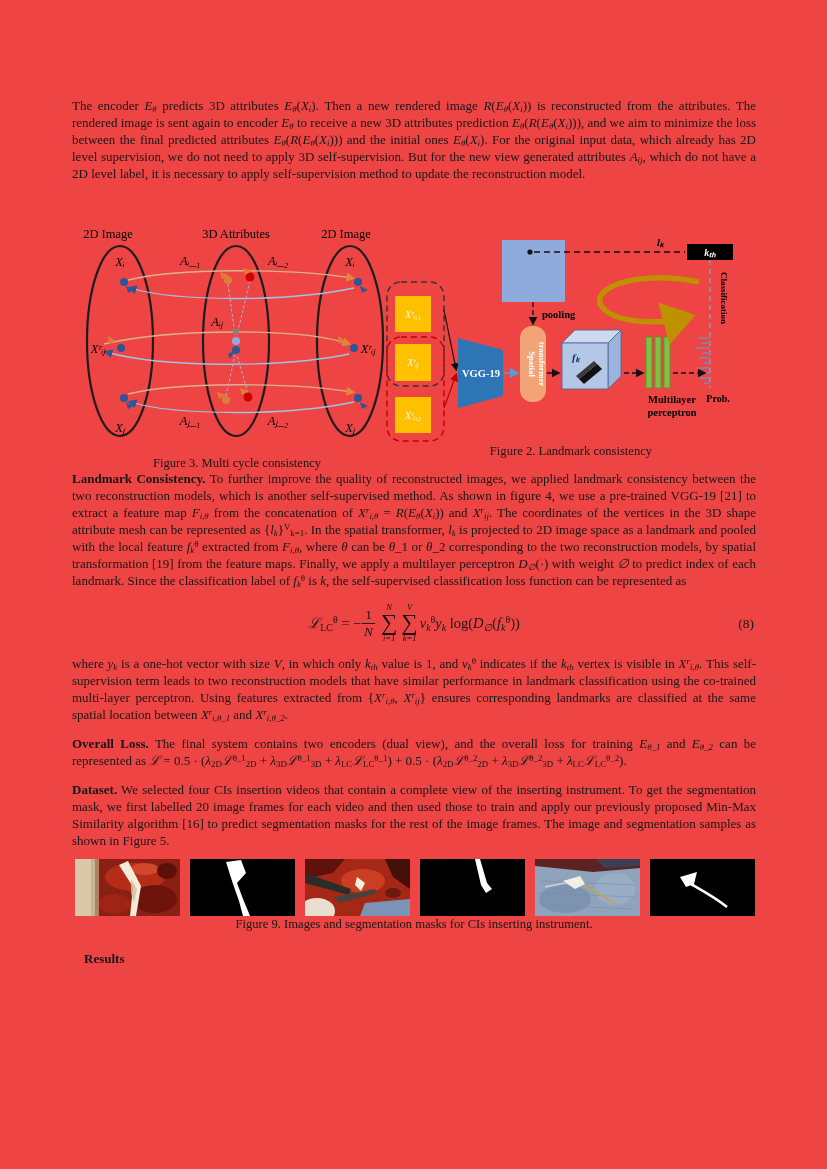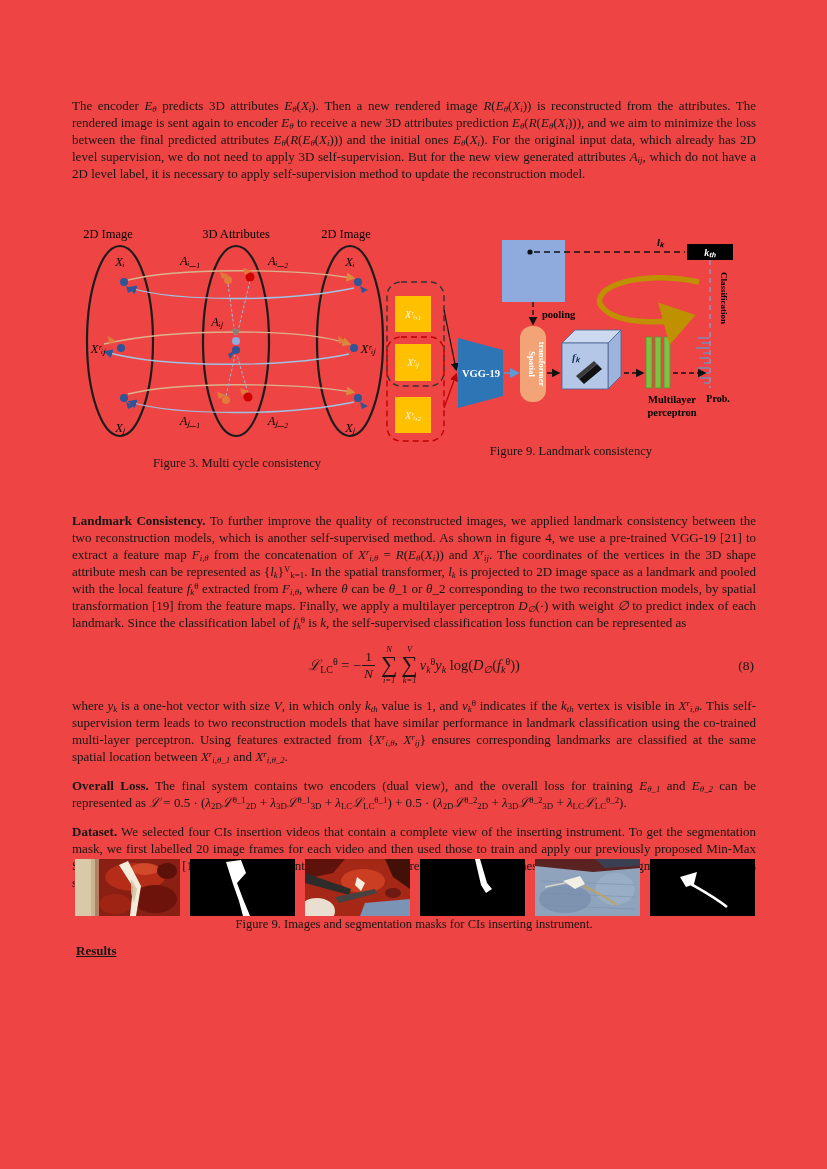--- a/index.html
+++ b/index.html
@@ -1,19 +1,19 @@
 <!DOCTYPE html>
 <html><head>
 <meta charset="utf-8">
 <style>
   html,body{margin:0;padding:0;background:#ffffff;}
   .page{position:relative;width:827px;height:1169px;background:#ef4444;overflow:hidden;
         font-family:"Liberation Serif", serif;color:#161616;}
   .para{position:absolute;left:72px;width:684px;font-size:13px;line-height:17px;text-align:justify;}
-  .textcol{position:absolute;left:72px;top:470px;width:684px;font-size:13px;line-height:17px;margin-top:42px;}
+  .textcol{position:absolute;left:72px;top:470px;width:684px;font-size:13px;line-height:17px;}
   .textcol p{margin:0;text-align:justify;}
   .textcol p.sp{margin-top:12px;}
   sub{font-size:68%;vertical-align:-0.28em;line-height:0;}
   sup{font-size:68%;vertical-align:0.5em;line-height:0;}
   i{font-style:italic;}
   b{font-weight:bold;}
   
   .equation{position:relative;margin:8px 0 6px 0;height:52px;}
   .eq-center{position:absolute;left:0;right:0;top:0;bottom:0;display:flex;align-items:center;justify-content:center;font-size:14.5px;}
   .eq-lhs,.eq-body{font-style:normal;}
@@ -22,21 +22,21 @@
   .frac .den{line-height:1.15;font-style:italic;}
   .sum{display:inline-flex;flex-direction:column;align-items:center;margin:0 2px;line-height:1;}
   .sum .lim{font-size:8.5px;font-style:italic;line-height:1.1;}
   .sum .sigma{font-size:23px;line-height:0.95;}
   .eq-num{position:absolute;right:2px;top:50%;transform:translateY(-50%);font-size:13.5px;}
   .figcap{position:absolute;font-size:12.6px;text-align:center;}
   svg text{font-family:"Liberation Serif", serif;}
   .fig5row{position:absolute;left:75px;top:859px;display:flex;gap:10px;}
   .fig5row svg{display:block;}
   .bottomtext{position:absolute;left:72px;top:938px;width:684px;font-size:13px;line-height:17px;}
-  .bottomtext .hd{font-weight:bold;margin:4px;text-decoration:underline;}
+  .bottomtext .hd{font-weight:bold;margin:12px;}
   .bottomtext p{margin:0;text-align:justify;}
 </style>
 </head>
 <body>
 
 <div class="page">
 
   <div class="para" style="top:97px;">The encoder <i>E<sub>θ</sub></i> predicts 3D attributes <i>E<sub>θ</sub></i>(<i>X<sub>i</sub></i>). Then a new rendered image <i>R</i>(<i>E<sub>θ</sub></i>(<i>X<sub>i</sub></i>)) is reconstructed from the attributes. The rendered image is sent again to encoder <i>E<sub>θ</sub></i> to receive a new 3D attributes prediction <i>E<sub>θ</sub></i>(<i>R</i>(<i>E<sub>θ</sub></i>(<i>X<sub>i</sub></i>))), and we aim to minimize the loss between the final predicted attributes <i>E<sub>θ</sub></i>(<i>R</i>(<i>E<sub>θ</sub></i>(<i>X<sub>i</sub></i>))) and the initial ones <i>E<sub>θ</sub></i>(<i>X<sub>i</sub></i>). For the original input data, which already has 2D level supervision, we do not need to apply 3D self-supervision. But for the new view generated attributes <i>A<sub>ij</sub></i>, which do not have a 2D level label, it is necessary to apply self-supervision method to update the reconstruction model.</div>
 
   <svg style="position:absolute;left:78px;top:226px;" width="318" height="216" viewBox="0 0 318 216">
@@ -214,21 +214,21 @@
       <rect x="270" y="107" width="6" height="51" fill="#7EC143"></rect>
       <rect x="279" y="107" width="6" height="51" fill="#7EC143"></rect>
     </g>
     <text x="287" y="173" font-size="10.5" font-weight="bold" text-anchor="middle">Multilayer</text>
     <text x="287" y="186" font-size="10.5" font-weight="bold" text-anchor="middle">perceptron</text>
 
     <line x1="288" y1="143" x2="319" y2="143" stroke="#111" stroke-width="1.3" stroke-dasharray="5,3" marker-end="url(#mk)"></line>
 
     <path d="M314,52 C245,38 198,62 220,80 C236,94 278,94 300,88" fill="none" stroke-width="5.5" marker-end="url(#mg)" stroke="#BF9000"></path>
   </svg>
-  <div class="figcap" style="left:385px;top:444px;width:372px;">Figure 9. Landmark consistency</div>
+  <div class="figcap" style="left:385px;top:444px;width:372px;">Figure 2. Landmark consistency</div>
 
   <div class="textcol">
     <p><b>Landmark Consistency.</b> To further improve the quality of reconstructed images, we applied landmark consistency between the two reconstruction models, which is another self-supervised method. As shown in figure 4, we use a pre-trained VGG-19 [21] to extract a feature map <i>F<sub>i,θ</sub></i> from the concatenation of <i>X<sup>r</sup><sub>i,θ</sub></i> = <i>R</i>(<i>E<sub>θ</sub></i>(<i>X<sub>i</sub></i>)) and <i>X<sup>r</sup><sub>ij</sub></i>. The coordinates of the vertices in the 3D shape attribute mesh can be represented as {<i>l<sub>k</sub></i>}<sup>V</sup><sub>k=1</sub>. In the spatial transformer, <i>l<sub>k</sub></i> is projected to 2D image space as a landmark and pooled with the local feature <i>f<sub>k</sub></i><sup>θ</sup> extracted from <i>F<sub>i,θ</sub></i>, where <i>θ</i> can be <i>θ</i>_1 or <i>θ</i>_2 corresponding to the two reconstruction models, by spatial transformation [19] from the feature maps. Finally, we apply a multilayer perceptron <i>D<sub>∅</sub></i>(·) with weight <i>∅</i> to predict index of each landmark. Since the classification label of <i>f<sub>k</sub></i><sup>θ</sup> is <i>k</i>, the self-supervised classification loss function can be represented as</p>
 
     <div class="equation">
       <div class="eq-center">
         <span class="eq-lhs"><i>ℒ</i><sub>LC</sub><sup>θ</sup> = −</span>
         <span class="frac">
           <span class="num">1</span>
           <span class="den">N</span>

